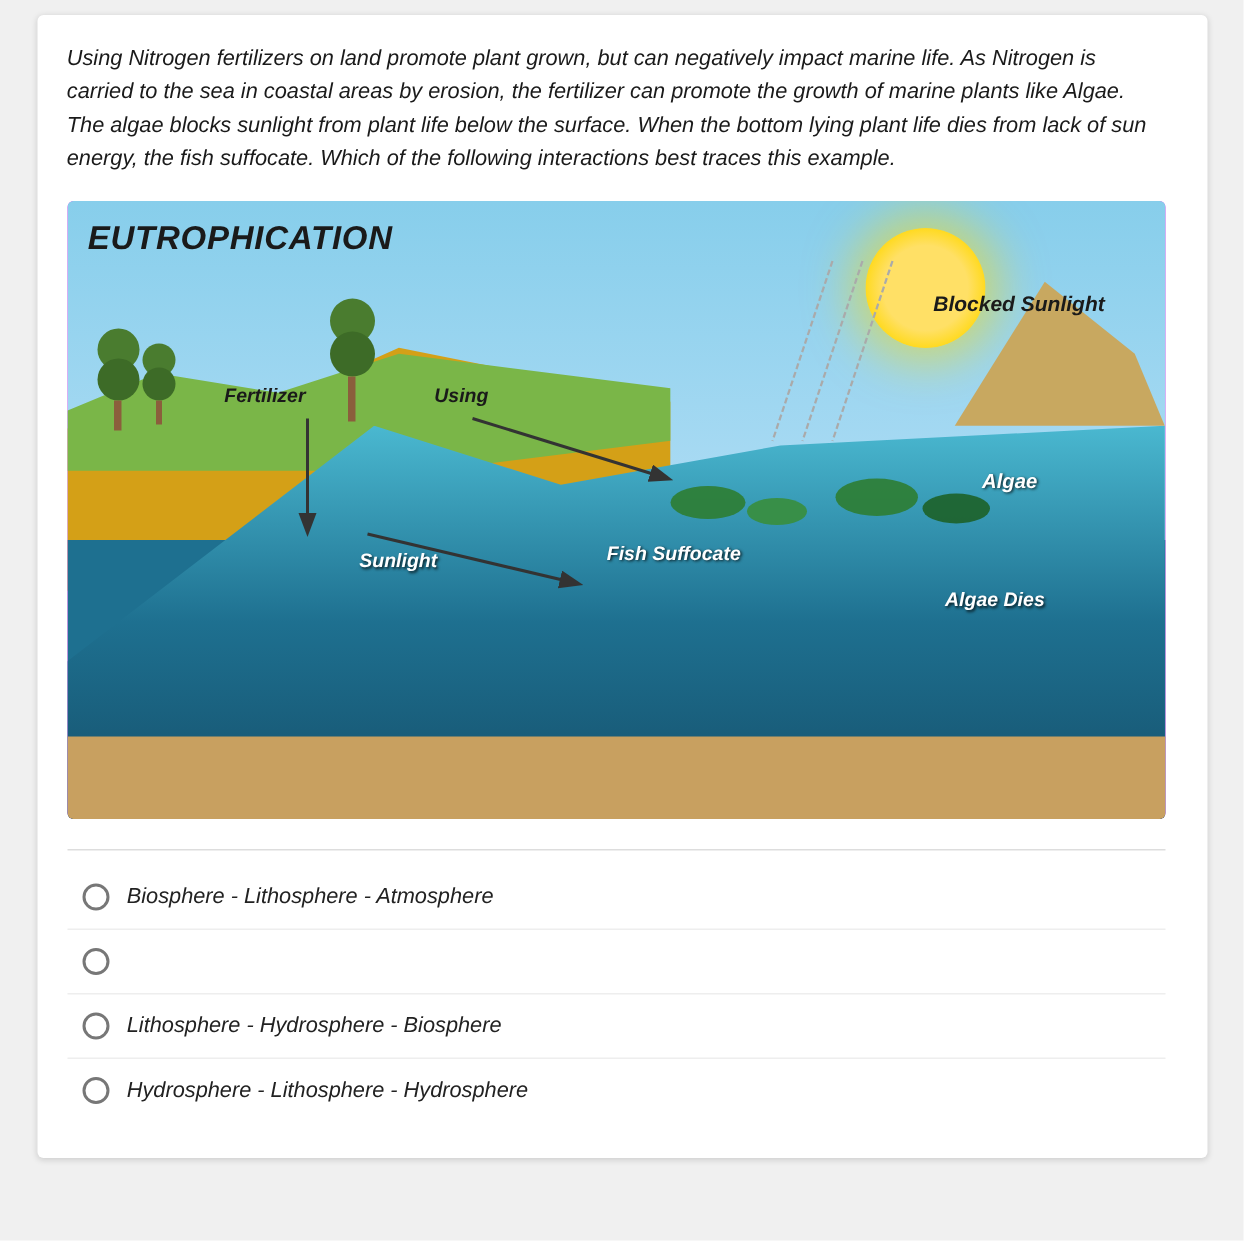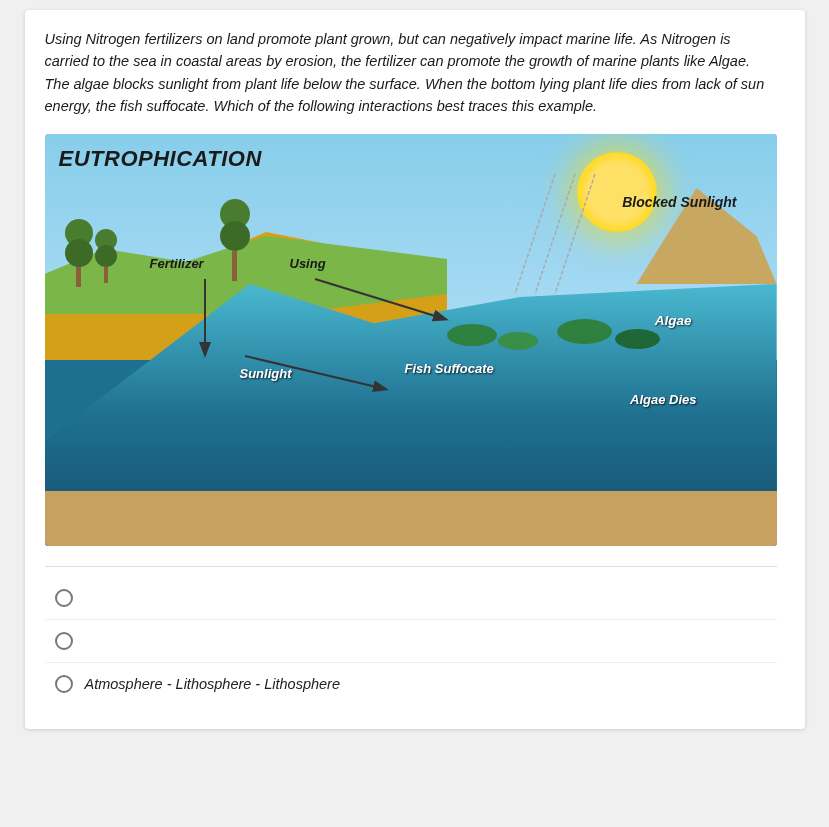--- a/index.html
+++ b/index.html
@@ -194,22 +194,27 @@
     <div style="position:absolute; top:232px; left:195px; font-weight:bold; font-size:13px; color:#fff; text-shadow:1px 1px 2px rgba(0,0,0,0.8);">Sunlight</div>
     <div style="position:absolute; top:60px; right:40px; font-weight:bold; font-size:14px; color:#1a1a1a;">Blocked Sunlight</div>
     <div style="position:absolute; top:179px; right:85px; font-weight:bold; font-size:13.5px; color:#fff; text-shadow:1px 1px 2px rgba(0,0,0,0.8);">Algae</div>
     <div style="position:absolute; top:227px; left:360px; font-weight:bold; font-size:13px; color:#fff; text-shadow:1px 1px 2px rgba(0,0,0,0.8);">Fish Suffocate</div>
     <div style="position:absolute; top:258px; right:80px; font-weight:bold; font-size:13px; color:#fff; text-shadow:1px 1px 2px rgba(0,0,0,0.8);text-align:center;">Algae Dies</div>
   </div>
 
   <div class="options">
     <div class="option">
       <div class="radio-circle"></div>
-    </div>
-    <div class="option">
-      <div class="radio-circle"></div>
-    </div>
-    <div class="option">
-      <div class="radio-circle"></div>
-      <span>Atmosphere - Lithosphere - Lithosphere</span>
+      <span>Biosphere - Lithosphere - Atmosphere</span>
+    </div>
+    <div class="option">
+      <div class="radio-circle"></div>
+    </div>
+    <div class="option">
+      <div class="radio-circle"></div>
+      <span>Lithosphere - Hydrosphere - Biosphere</span>
+    </div>
+    <div class="option">
+      <div class="radio-circle"></div>
+      <span>Hydrosphere - Lithosphere - Hydrosphere</span>
     </div>
   </div>
 </div>
 
 </body></html>

